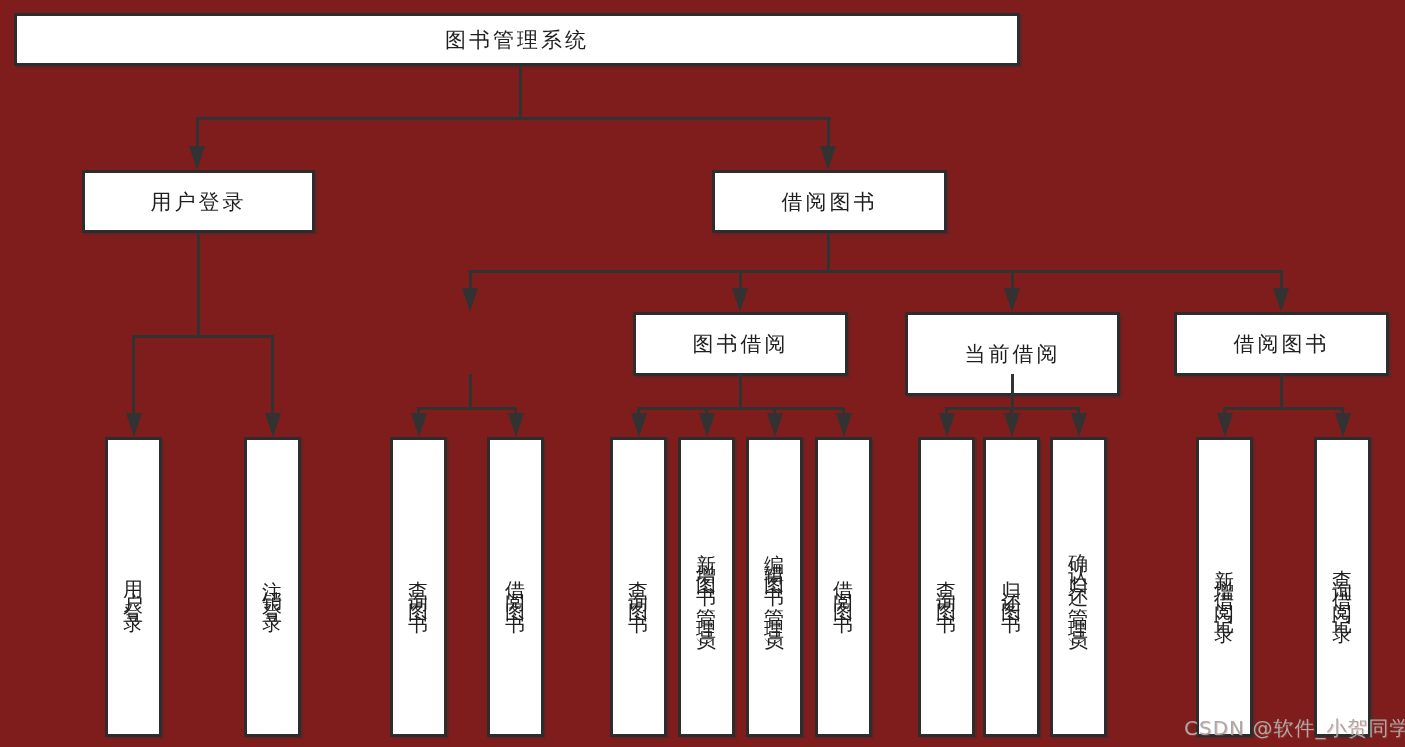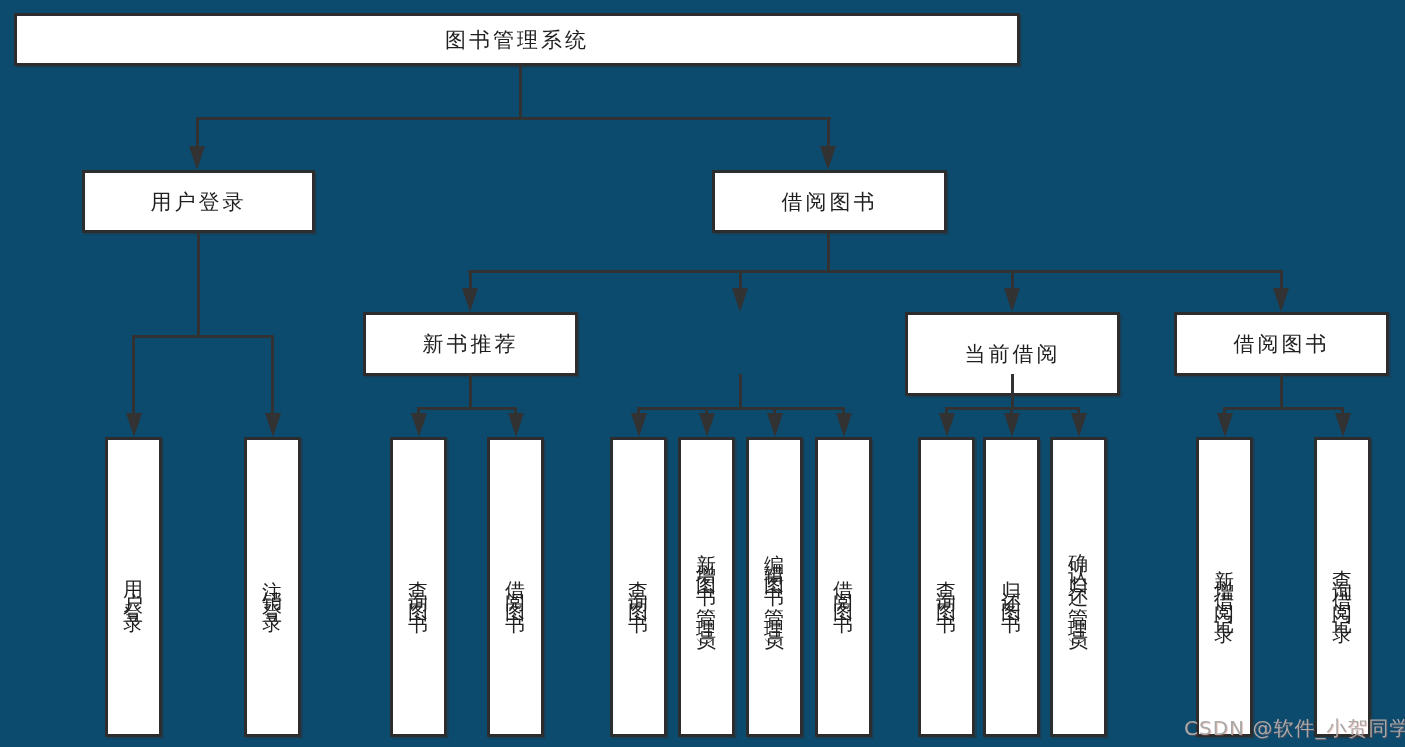--- a/index.html
+++ b/index.html
@@ -1,17 +1,17 @@
 <!DOCTYPE html>
 <html><head>
 <meta charset="utf-8">
 <style>
   html,body{margin:0;padding:0;background:#ffffff;}
   .stage{
-    position:relative;width:1405px;height:747px;background:#0c4a6e;
+    position:relative;width:1405px;height:747px;background:#7f1d1d;
     font-family:"DejaVu Sans",sans-serif;overflow:hidden;color:#1f1f1f;
   }
   .node{
     position:absolute;box-sizing:border-box;border:3px solid #2d2d2d;background:#ffffff;
     display:flex;align-items:center;justify-content:center;
     box-shadow:2px 2px 0 rgba(47,47,47,0.30);
   }
   .hnode{font-size:21px;letter-spacing:3px;font-weight:400;}
   .vnode span{
     writing-mode:vertical-rl;text-orientation:mixed;
@@ -40,22 +40,22 @@
     <span>图书管理系统</span>
   </div>
 
   <div class="node hnode" style="left:82px;top:170px;width:233px;height:63px">
     <span>用户登录</span>
   </div>
   <div class="node hnode" style="left:712px;top:170px;width:235px;height:63px">
     <span>借阅图书</span>
   </div>
 
-  <div class="node hnode" style="left:363px;top:312px;width:215px;height:64px">
-    <span>新书推荐</span>
+  <div class="node hnode" style="left:633px;top:312px;width:215px;height:64px">
+    <span>图书借阅</span>
   </div>
   <div class="node hnode" style="left:905px;top:312px;width:215px;height:84px">
     <span>当前借阅</span>
   </div>
   <div class="node hnode" style="left:1174px;top:312px;width:215px;height:64px">
     <span>借阅图书</span>
   </div>
 
   <div class="node vnode" style="left:105px;top:437px;width:57px;height:300px">
     <span>用户登录</span>

